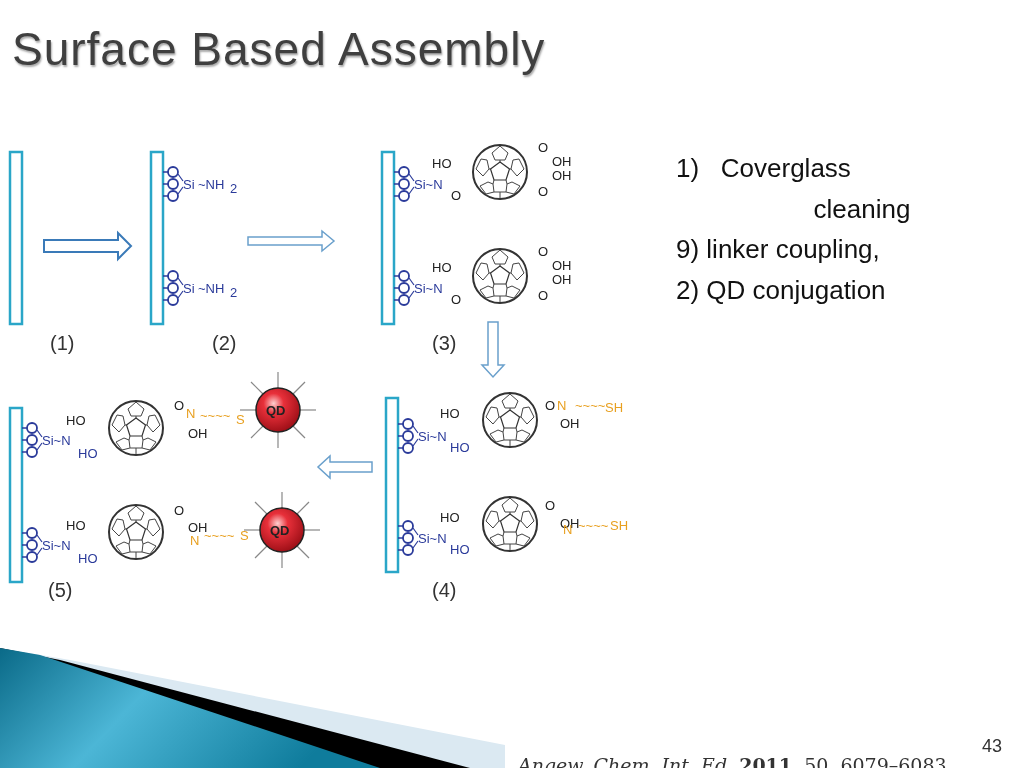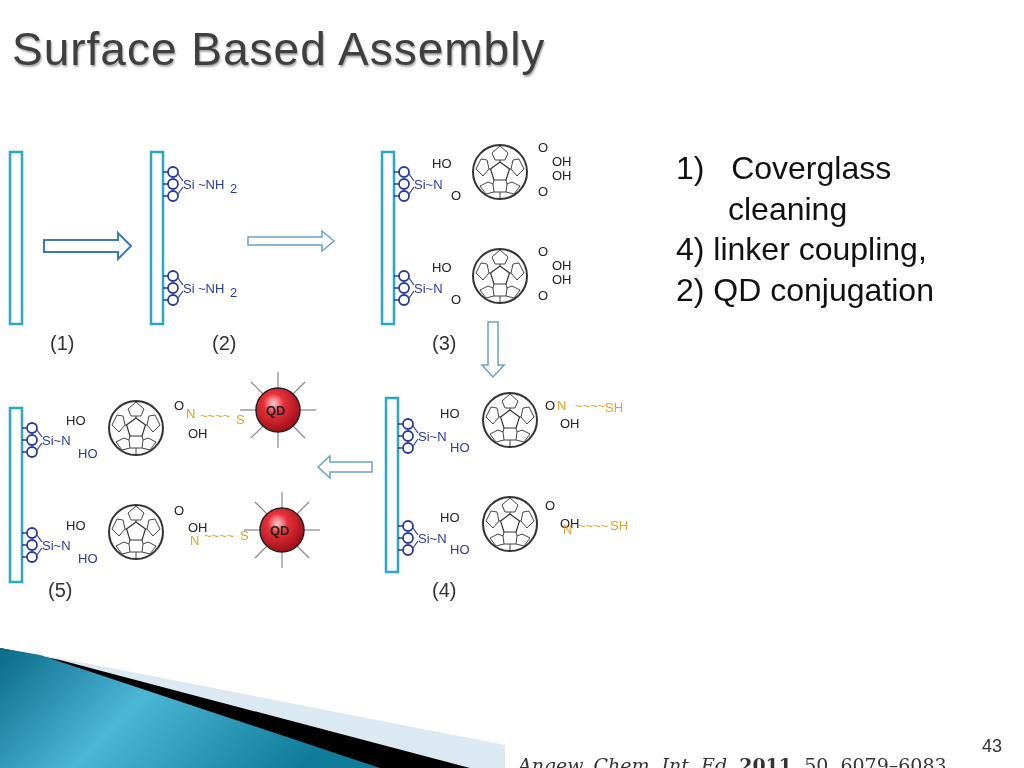--- a/index.html
+++ b/index.html
@@ -1,19 +1,19 @@
 <!DOCTYPE html>
 <html><head>
 <meta charset="utf-8">
 <style>
   html,body{margin:0;padding:0;background:#fff;}
   body{width:1024px;height:768px;position:relative;overflow:hidden;font-family:"DejaVu Sans",sans-serif;}
   .title{position:absolute;left:12px;top:22px;font-family:Liberation Sans, sans-serif;font-size:46px;color:#3f3f3f;letter-spacing:1px;text-shadow:1px 2px 2px #aaa;}
-  .steps{position:absolute;left:676px;top:148px;width:320px;font-family:"Liberation Sans",sans-serif;font-size:32px;line-height:40.5px;color:#111;}
-  .steps .indent{padding-left:52px;}
+  .steps{position:absolute;left:676px;top:148px;width:320px;font-family:"Liberation Sans",sans-serif;font-size:26px;line-height:40.5px;color:#111;}
+  .steps .indent{padding-left:52px;text-align:center;}
   .citation{position:absolute;left:518px;top:754px;font-family:"DejaVu Serif",serif;font-size:19px;color:#333;}
   .citation i{font-style:italic;}
   .pagenum{position:absolute;left:982px;top:736px;font-family:"Liberation Sans",sans-serif;font-size:18px;color:#333;}
   svg.diagram{position:absolute;left:0;top:0;}
   .lbl{font-family:"Liberation Sans",sans-serif;font-size:20px;fill:#333;}
   .chem{font-family:"Liberation Sans",sans-serif;font-size:13px;}
   .blue{fill:#2a3a9a;}
   .blk{fill:#222;}
   .org{fill:#e8a020;}
   svg.deco{position:absolute;left:0;top:0;}
@@ -174,18 +174,18 @@
   <text class="chem org" x="204" y="540">~~~~</text>
   <text class="chem org" x="240" y="540">S</text>
   <use href="#qd" x="282" y="530"></use>
   <text class="chem" x="270" y="535" fill="#222" font-family="DejaVu Serif, serif" font-weight="bold">QD</text>
   <text class="lbl" x="48" y="597">(5)</text>
 </svg>
 
 <div class="steps">
   <div><span>1)</span>&nbsp;&nbsp;&nbsp;<span>Coverglass</span></div>
   <div class="indent">cleaning</div>
-  <div>4) linker coupling,</div>
+  <div>9) linker coupling,</div>
   <div>2) QD conjugation</div>
 </div>
 
 <div class="citation"><i>Angew. Chem. Int. Ed.</i> <b>2011</b><span>, 50, 6079–6083</span></div>
 <div class="pagenum">43</div>
 
 </body></html>

